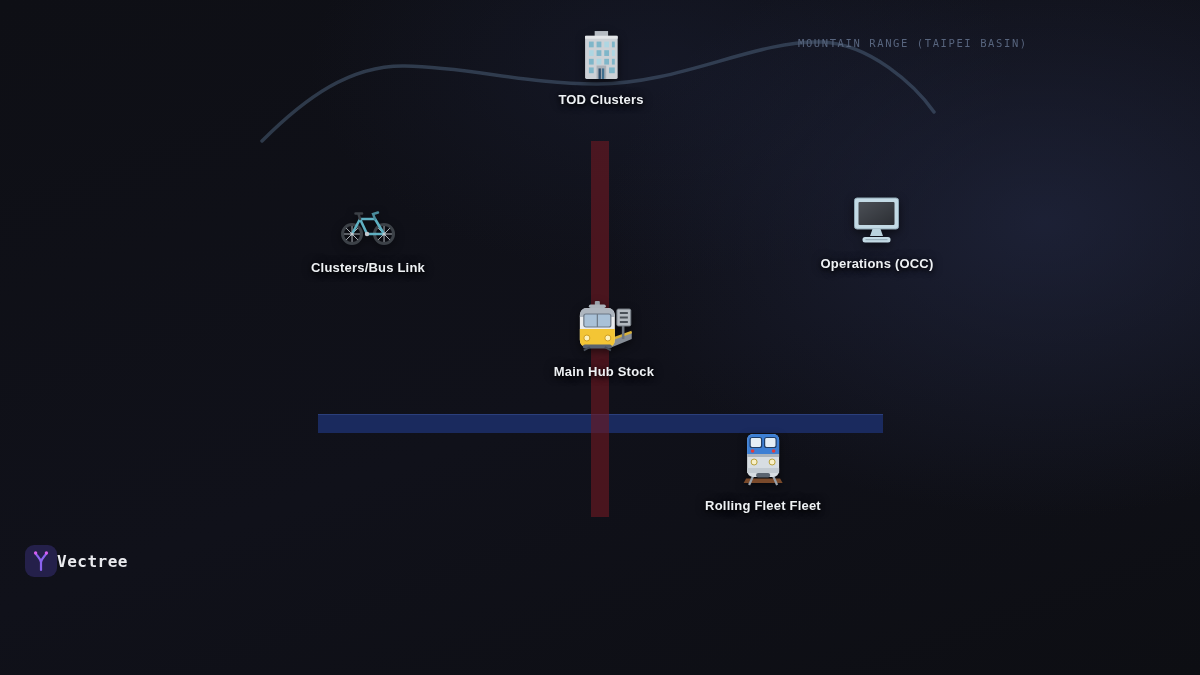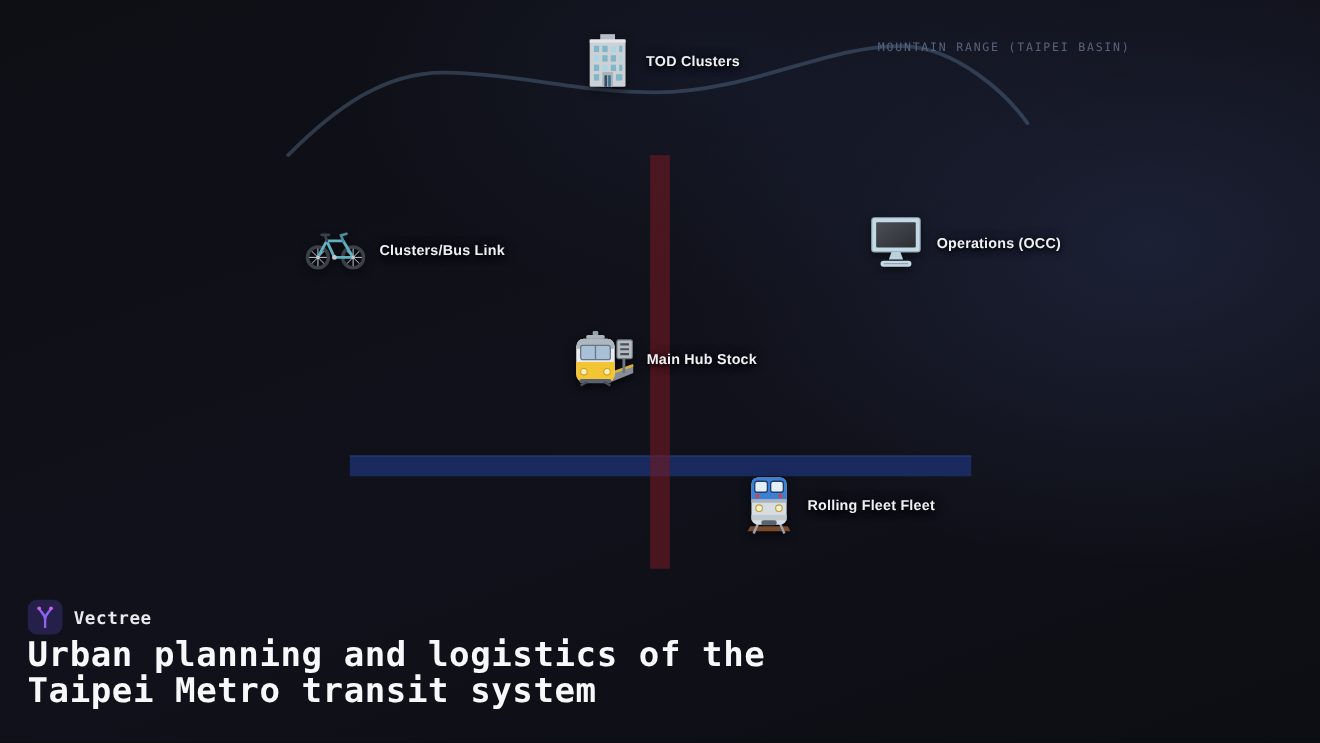--- a/index.html
+++ b/index.html
@@ -31,21 +31,21 @@
     left: 318px; top: 414px;
     width: 565px; height: 19px;
     background: #1a2a5e;
     border-top: 1px solid rgba(76, 104, 180, 0.35);
     z-index: 2;
   }
 
   .node {
     position: absolute;
     display: flex;
-    flex-direction: row;
+    flex-direction: column;
     align-items: center;
     gap: 12px;
     transform: translateX(-50%);
     z-index: 4;
   }
   .node .icon { line-height: 0; filter: drop-shadow(0 3px 4px rgba(0,0,0,0.55)); }
   .node .label {
     font-size: 13px;
     font-weight: bold;
     color: #eef1f4;
@@ -70,21 +70,21 @@
     z-index: 2;
     white-space: nowrap;
   }
 
   
   .brand-row {
     position: absolute;
     left: 25px; top: 545px;
     display: flex;
     align-items: center;
-    gap: 10px;
+    gap: 0;
     z-index: 5;
     justify-content: space-between;
   }
   .brand-logo { width: 32px; height: 32px; line-height: 0; }
   .brand-name {
     font-family: "DejaVu Sans Mono", monospace;
     font-size: 16px;
     font-weight: bold;
     color: #e9eaee;
     letter-spacing: 0.5px;
@@ -268,16 +268,15 @@
           <path d="M16 17 C15 13 13 12 11 9"></path>
           <path d="M16 17 C17 13 19 12 21 9"></path>
         </g>
         <circle cx="10.6" cy="8" r="1.7" fill="#d65df0"></circle>
         <circle cx="21.4" cy="8" r="1.7" fill="#d65df0"></circle>
       </svg>
     </span>
     <span class="brand-name">Vectree</span>
   </div>
 
-  <h1 class="page-title">Urban planning and logistics of the Taipei Metro transit system</h1>
 
 
 </div>
 
 </body></html>

